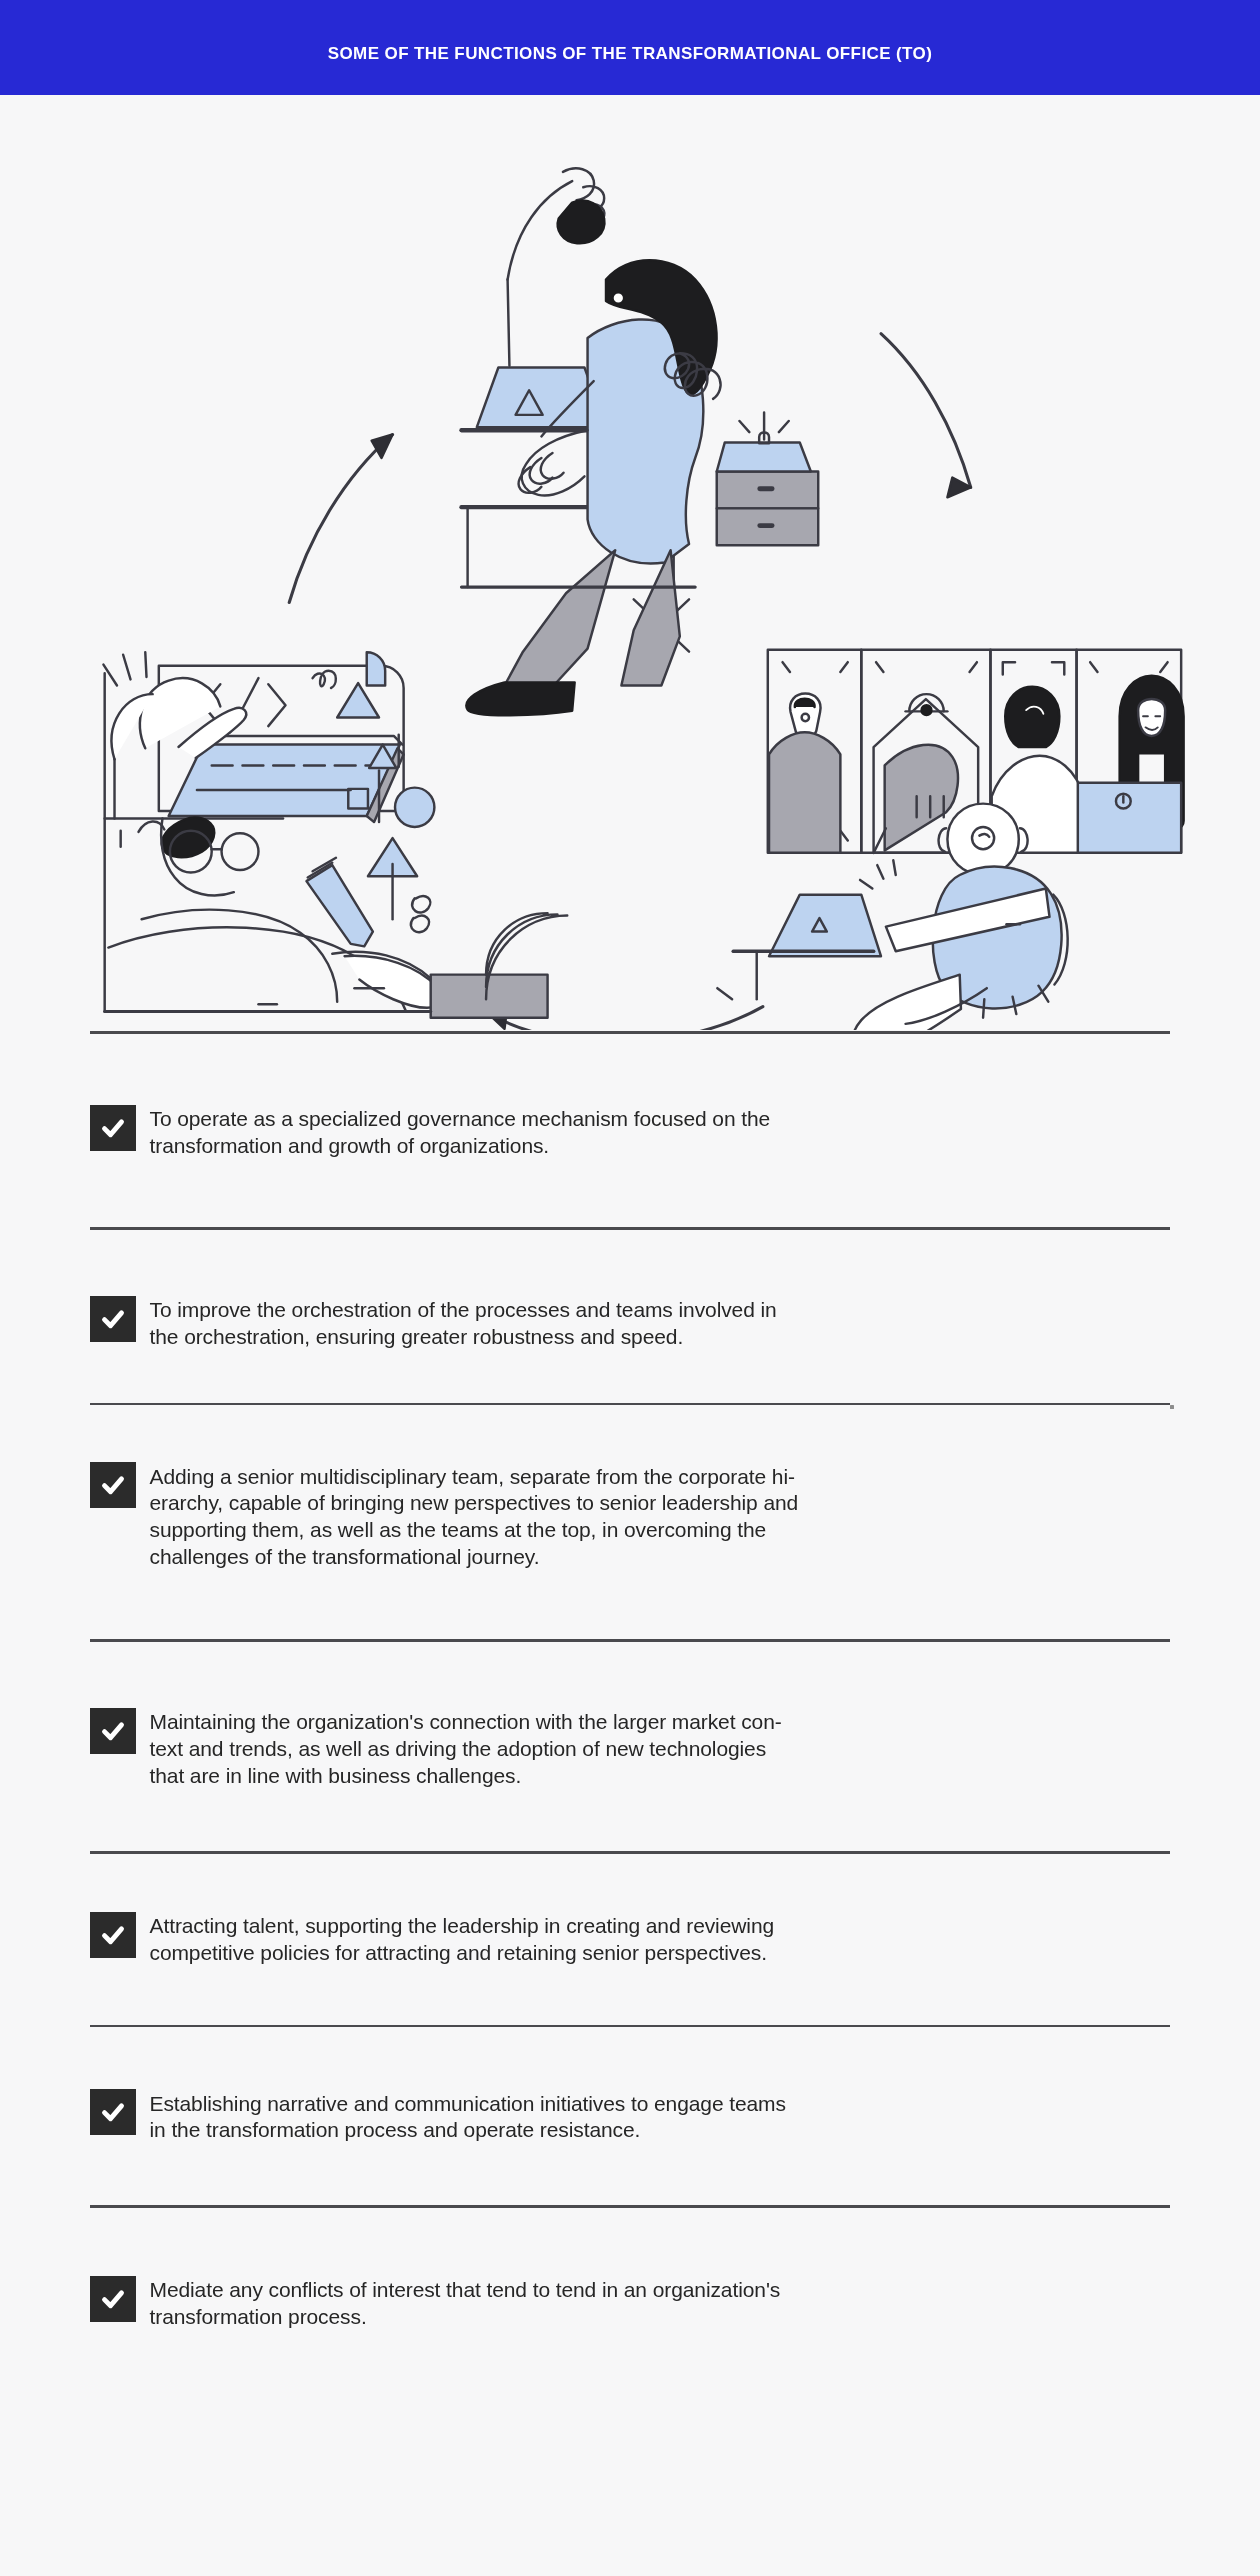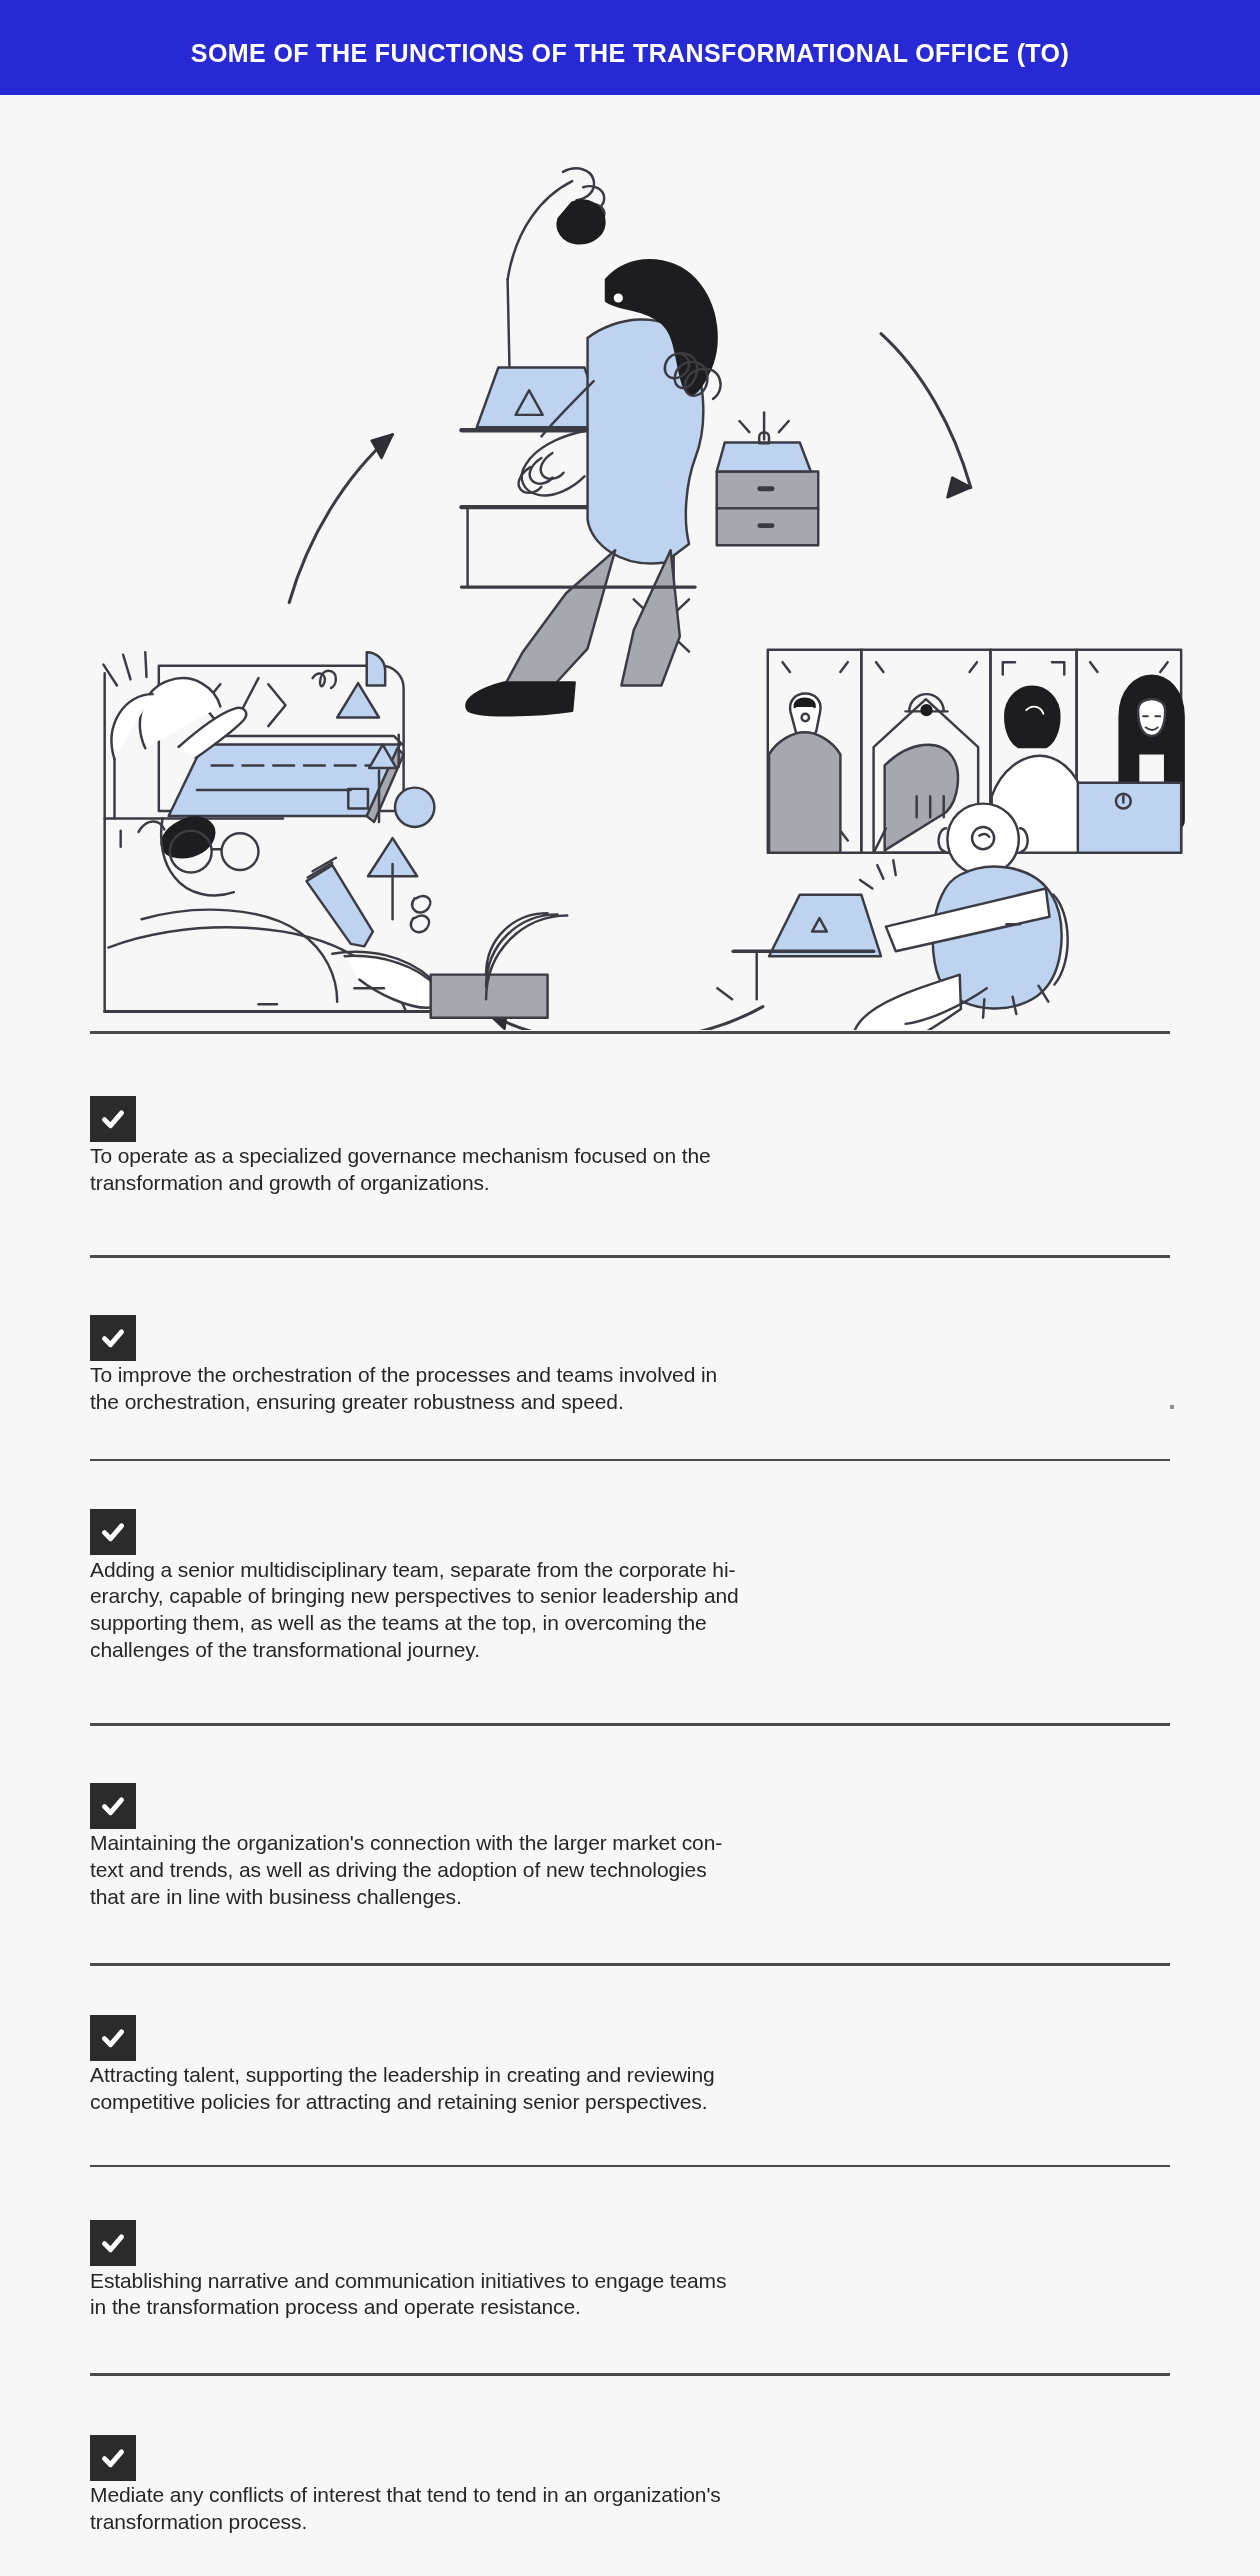--- a/index.html
+++ b/index.html
@@ -22,21 +22,21 @@
     position:absolute;
     left:0; top:0;
     width:1260px; height:95px;
     background:#2729d4;
     display:flex;
     align-items:center;
     justify-content:center;
   }
   .header-title {
     color:#ffffff;
-    font-size:25px;
+    font-size:17px;
     font-weight:700;
     letter-spacing:0.4px;
     text-align:center;
     font-family:"Liberation Sans", sans-serif;
     margin-top:12px;
   }
 
   
   .illustration {
     position:absolute;
@@ -54,23 +54,22 @@
   .divider {
     height:2.5px;
     background:#4a4a4e;
     margin:0 auto;
     width:1080px;
   }
   .item {
     display:flex;
     align-items:flex-start;
     width:1080px;
-    margin:0 auto;
+    margin:9px auto;
     position:relative;
-    flex-direction:column;
   }
   .check-box {
     flex:0 0 auto;
     width:46px; height:46px;
     background:#2b2b2b;
     display:flex;
     align-items:center;
     justify-content:center;
     margin-right:13.5px;
   }

